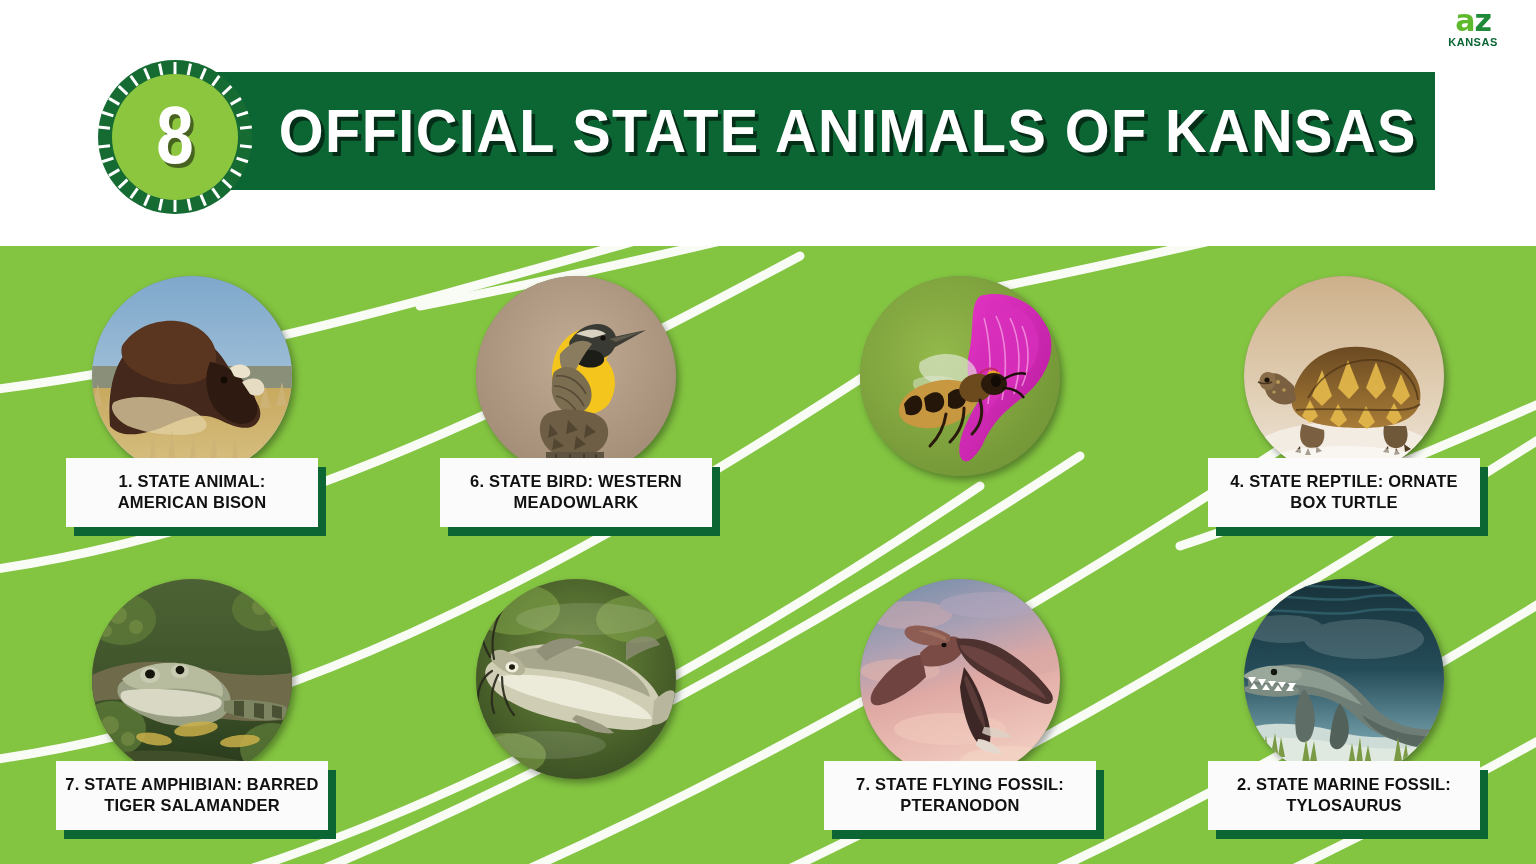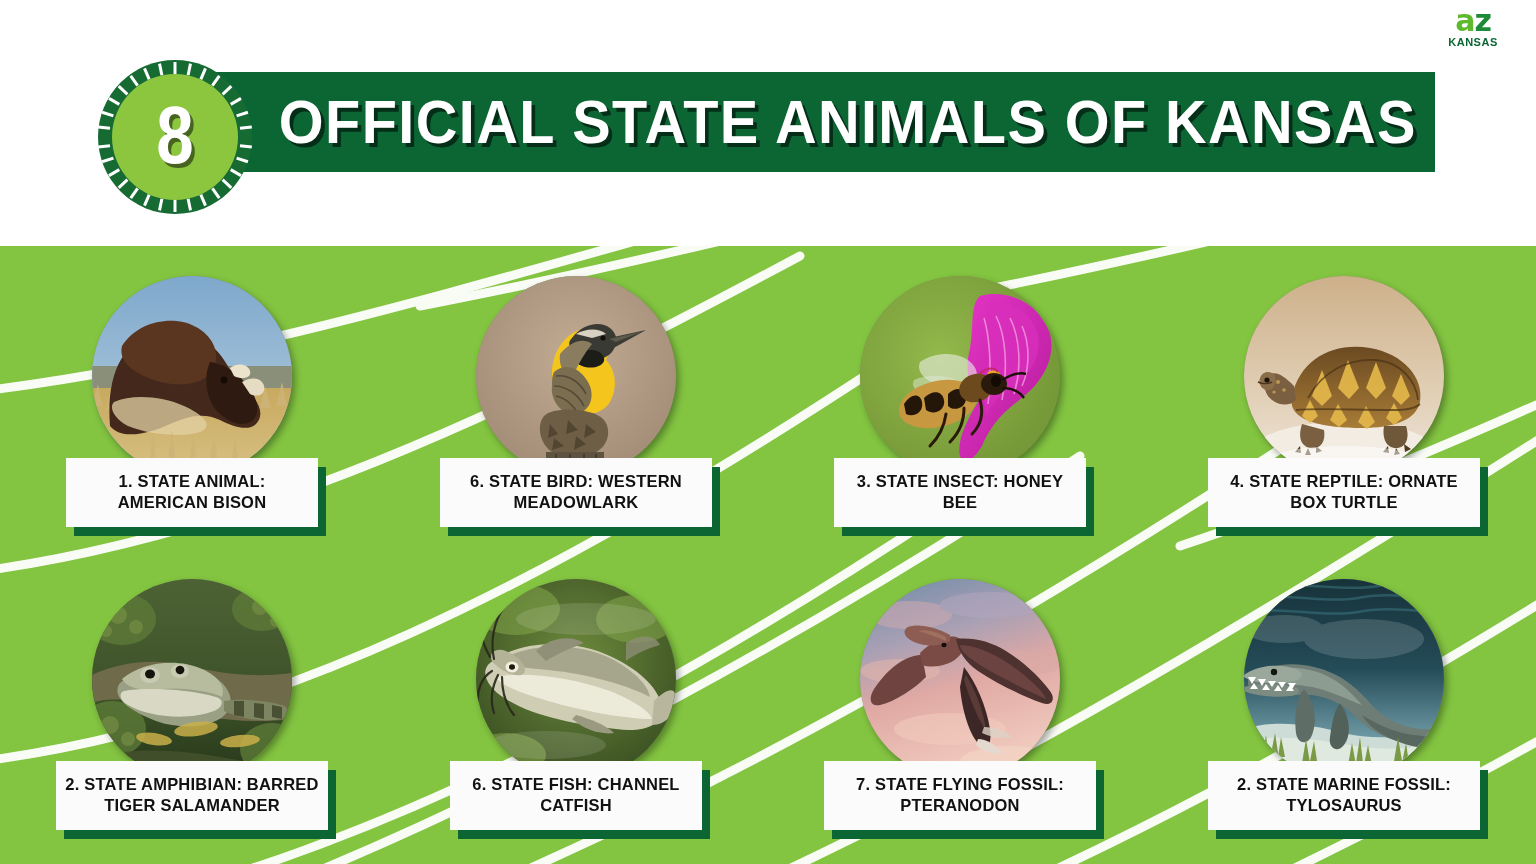--- a/index.html
+++ b/index.html
@@ -60,21 +60,21 @@
     letter-spacing: 0.5px;
     color: #0b6634;
     margin-top: 1px;
   }
 
   #title-bar {
     position: absolute;
     left: 172px;
     top: 72px;
     width: 1263px;
-    height: 100px;
+    height: 118px;
     background: #0b6634;
     display: flex;
     align-items: center;
     justify-content: center;
     padding-left: 88px;
     box-sizing: border-box;
   }
   #title-text {
     color: #ffffff;
     font-family: "Liberation Sans Narrow", "Liberation Sans", sans-serif;
@@ -397,24 +397,20 @@
               <path d="M142 104 C152 98, 160 96, 166 98"></path>
               <path d="M142 112 C152 112, 160 116, 164 122"></path>
             </g>
             <g stroke="#2a1a0b" stroke-width="3" fill="none" stroke-linecap="round">
               <path d="M104 132 C104 146, 98 158, 90 166"></path>
               <path d="M86 138 C84 152, 78 162, 70 170"></path>
               <path d="M120 124 C124 138, 120 150, 112 158"></path>
             </g>
           </svg>
         </div>
-        <div class="caption-wrap">
-          <div class="caption-shadow"></div>
-          <div class="caption">3. STATE INSECT: HONEY BEE</div>
-        </div>
       </div>
 
       <div class="cell wide">
         <div class="photo">
           <svg viewBox="0 0 200 200">
             <defs>
               <linearGradient id="turtleBg" x1="0" y1="0" x2="0" y2="1">
                 <stop offset="0%" stop-color="#cdb08a"></stop>
                   <stop offset="55%" stop-color="#e0cdb2"></stop>
                   <stop offset="100%" stop-color="#efe6dc"></stop>
@@ -510,21 +506,21 @@
               <ellipse cx="148" cy="162" rx="20" ry="6" transform="rotate(-6 148 162)"></ellipse>
               <ellipse cx="62" cy="160" rx="18" ry="6" transform="rotate(8 62 160)"></ellipse>
             </g>
             <g fill="#44512b" opacity="0.85">
               <path d="M0 178 C40 168, 90 170, 140 180 C170 186, 190 188, 200 186 L200 200 L0 200 Z"></path>
             </g>
           </svg>
         </div>
         <div class="caption-wrap">
           <div class="caption-shadow"></div>
-          <div class="caption">2. STATE AMPHIBIAN: BARRED TIGER SALAMANDER</div>
+          <div class="caption">7. STATE AMPHIBIAN: BARRED TIGER SALAMANDER</div>
         </div>
       </div>
 
       <div class="cell row2">
         <div class="photo">
           <svg viewBox="0 0 200 200">
             <defs>
               <radialGradient id="fishBg" cx="50%" cy="40%" r="80%">
                 <stop offset="0%" stop-color="#6d8a3c"></stop>
                   <stop offset="100%" stop-color="#2d401c"></stop>
@@ -552,24 +548,20 @@
             <path d="M60 72 C74 58, 96 56, 108 64 C98 68, 82 74, 70 82 Z" fill="#8f9077"></path>
             <path d="M96 140 C108 150, 124 156, 138 154 C130 146, 114 140, 100 136 Z" fill="#9a9a80"></path>
             <path d="M178 122 C192 108, 200 108, 200 120 C200 134, 190 146, 176 146 Z" fill="#b8b79d"></path>
             <path d="M150 64 C164 54, 180 56, 184 66 C176 68, 160 74, 150 82 Z" fill="#8c8d74" opacity="0.8"></path>
             <g fill="#ffffff" opacity="0.12">
               <ellipse cx="110" cy="40" rx="70" ry="16"></ellipse>
               <ellipse cx="70" cy="166" rx="60" ry="14"></ellipse>
             </g>
           </svg>
         </div>
-        <div class="caption-wrap">
-          <div class="caption-shadow"></div>
-          <div class="caption">6. STATE FISH: CHANNEL CATFISH</div>
-        </div>
       </div>
 
       <div class="cell wide row2">
         <div class="photo">
           <svg viewBox="0 0 200 200">
             <defs>
               <linearGradient id="skyGrad" x1="0" y1="0" x2="0.3" y2="1">
                 <stop offset="0%" stop-color="#6f8ba8"></stop>
                 <stop offset="35%" stop-color="#a9a0b4"></stop>
                 <stop offset="62%" stop-color="#e0a9a4"></stop>

